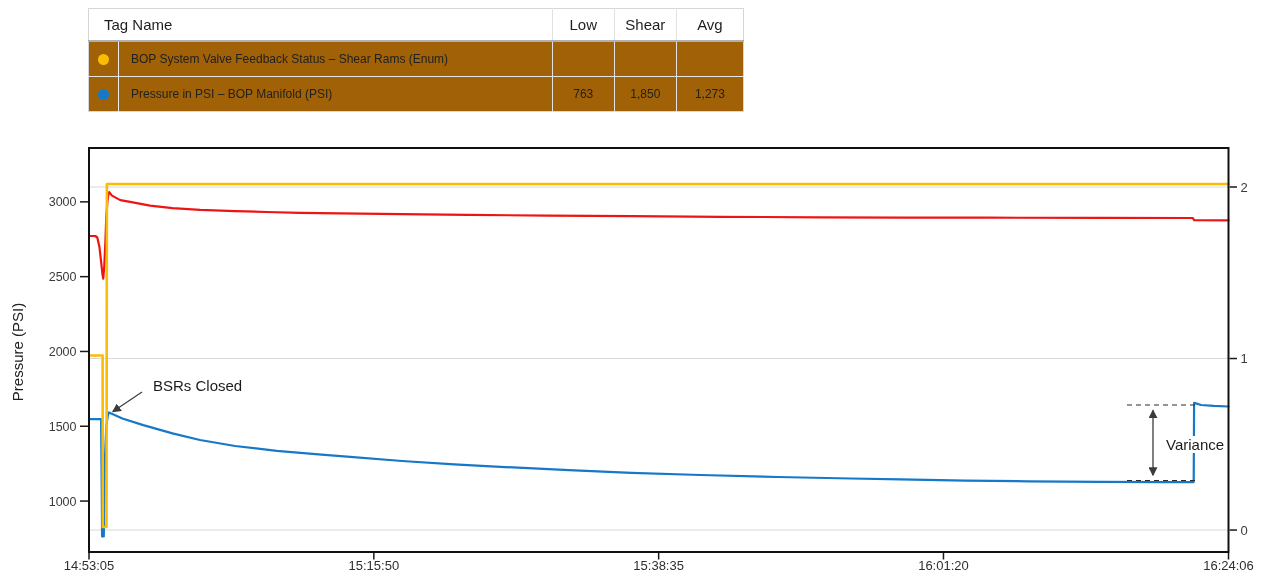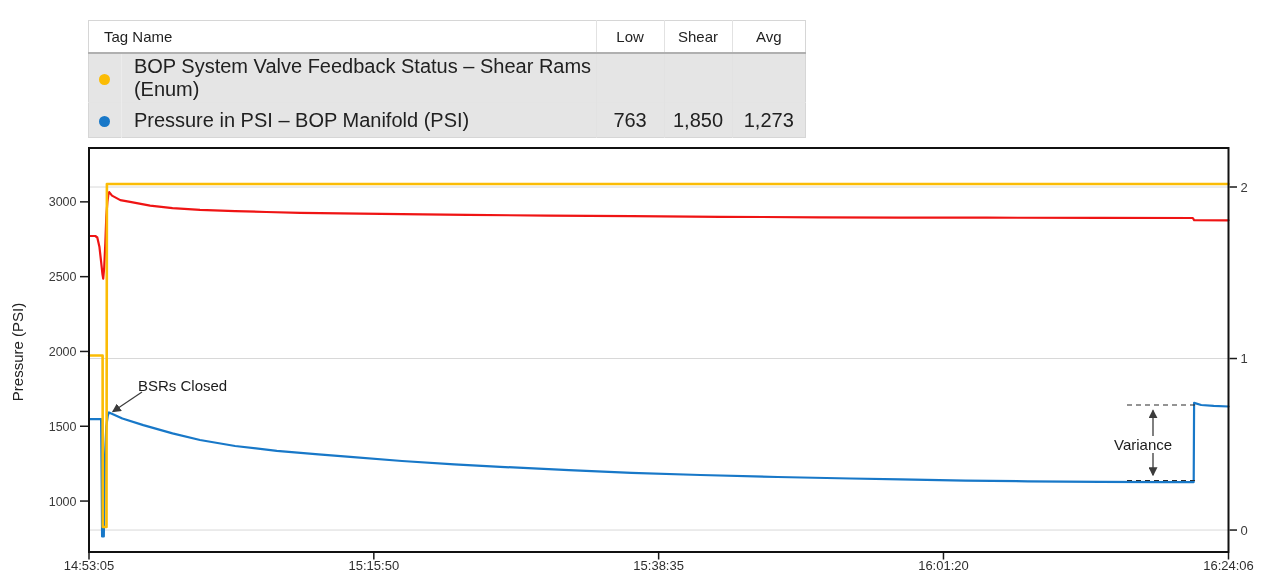--- a/index.html
+++ b/index.html
@@ -1,46 +1,46 @@
 <!DOCTYPE html>
 <html><head>
 <meta charset="utf-8">
 <style>
   html,body{margin:0;padding:0;background:#fff;}
   .stage{position:relative;width:1262px;height:579px;background:#fff;overflow:hidden;
          font-family:"Liberation Sans","DejaVu Sans",sans-serif;color:#212121;}
 
   
-  table.legend{position:absolute;left:88px;top:20px;width:718px;border-collapse:collapse;
+  table.legend{position:absolute;left:88px;top:8px;width:656px;border-collapse:collapse;
                table-layout:fixed;background:#fff;border:1px solid #d6d6d6;}
   table.legend col.c-dot{width:30px;}
   table.legend col.c-tag{width:433px;}
   table.legend col.c-low{width:62px;}
   table.legend col.c-high{width:62px;}
   table.legend col.c-avg{width:67px;}
   table.legend th{height:29px;font-size:15px;font-weight:500;color:#1f1f1f;
                   border-bottom:2px solid #b0b0b0;background:#fff;}
   table.legend th.h-name{text-align:left;padding-left:15px;}
   table.legend th.h-num{text-align:center;border-left:1px solid #e2e2e2;}
-  table.legend td{height:32px;font-size:20px;border-top:1px solid #e4e4e4;background:#e5e5e5;}
+  table.legend td{height:32px;font-size:12px;border-top:1px solid #e4e4e4;background:#a16207;}
   table.legend td.c-dotcell{text-align:center;}
   table.legend td.c-tagcell{padding-left:12px;border-left:1px solid #ececec;}
   table.legend td.c-numcell{text-align:center;border-left:1px solid #e2e2e2;margin-top:44px;}
   .dot{display:inline-block;width:11px;height:11px;border-radius:50%;vertical-align:middle;}
 
   
   svg#chart{position:absolute;left:0;top:0;}
   text.tickL{font-size:12.5px;fill:#3a3a3a;}
   text.tickR{font-size:13px;fill:#3a3a3a;}
   text.tickX{font-size:13px;fill:#2f2f2f;}
   text.ylab{font-size:15px;fill:#222;}
 
   .anno{position:absolute;font-size:15px;color:#1c1c1c;white-space:nowrap;}
-  .anno.bsr{left:138px;top:377px;}
-  .anno.variance{left:1112px;top:436px;background:#fff;padding:0 2px;}
+  .anno.bsr{left:153px;top:377px;}
+  .anno.variance{left:1164px;top:436px;background:#fff;padding:0 2px;}
 </style>
 </head>
 <body>
 
 <div class="stage">
 
   <table class="legend">
     <colgroup>
         <col class="c-dot">
         <col class="c-tag">

